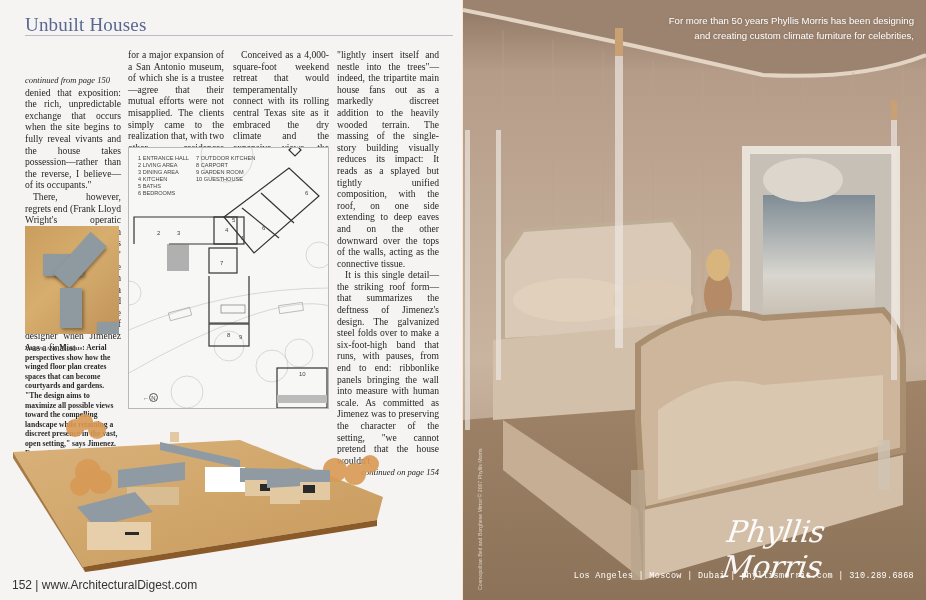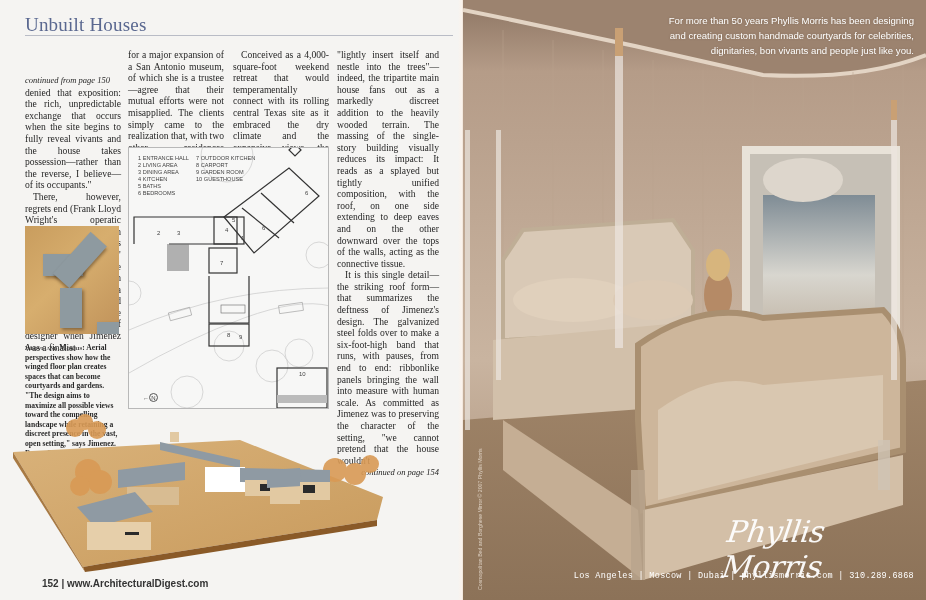--- a/index.html
+++ b/index.html
@@ -33,21 +33,21 @@
   .floor-plan { position: absolute; left: 128px; top: 147px; width: 201px; height: 262px; border: 1px solid #b8b8b8; background: #f7f7f6; overflow: hidden; }
   .legend { position: absolute; left: 9px; top: 7px; font-family: "Liberation Sans", sans-serif; font-size: 5.6px; line-height: 7px; color: #444; display: grid; grid-template-columns: 58px 80px; }
   .legend span { white-space: nowrap; }
   .north { position: absolute; left: 14px; top: 245px; font-family: "Liberation Sans", sans-serif; font-size: 6px; color: #444; }
   .north b { display: inline-block; border: 1px solid #555; border-radius: 50%; width: 9px; height: 9px; line-height: 8px; text-align: center; font-weight: normal; }
   .plan-svg { position: absolute; left: 0; top: 0; }
 
   
   .model-photo { position: absolute; left: 5px; top: 412px; width: 380px; height: 160px; }
 
-  .folio { position: absolute; left: 42px; top: 578px; font-family: "Liberation Sans", sans-serif; font-size: 10px; color: #333; font-weight: bold; }
+  .folio { position: absolute; left: 12px; top: 578px; font-family: "Liberation Sans", sans-serif; font-size: 12px; color: #333; }
 
   
   .gutter { position: absolute; left: 458px; top: 0; width: 6px; height: 600px; background: linear-gradient(90deg,#f5f4f2,#fbf3ec 60%,#e6d6c6); }
   .ad-page { position: absolute; left: 463px; top: 0; width: 463px; height: 600px; overflow: hidden; background: #a16207; }
   .ad-scene { position: absolute; left: 0; top: 0; }
   .ad-copy { position: absolute; right: 12px; top: 13px; width: 300px; text-align: right; font-family: "Liberation Sans", sans-serif; font-size: 9.6px; line-height: 15px; color: #ffffff; text-shadow: 0 0 2px rgba(80,60,40,0.35); }
   .ad-logo { position: absolute; left: 262px; top: 514px; font-family: "DejaVu Serif", serif; font-style: italic; font-size: 30px; color: #ffffff; letter-spacing: -0.5px; transform: skewX(-8deg); opacity: 0.95; font-weight: normal; }
   .ad-contact { position: absolute; right: 12px; top: 571px; font-family: Liberation Mono, monospace; font-size: 8.5px; color: #ffffff; letter-spacing: 0.3px; }
   .ad-credit { position: absolute; left: 477px; top: 590px; transform-origin: 0 0; transform: rotate(-90deg); font-family: "Liberation Sans", sans-serif; font-size: 5.2px; color: #e8ddd0; white-space: nowrap; opacity: 0.85; }
 </style>
@@ -273,21 +273,20 @@
     <g fill="#c9a074">
       <rect x="152" y="28" width="8" height="28"></rect>
       <rect x="428" y="100" width="6" height="20"></rect>
     </g>
     <rect x="168" y="470" width="14" height="110" fill="#b8a48d" opacity="0.85"></rect>
     <rect x="415" y="440" width="12" height="50" fill="#cfc4b5" opacity="0.8"></rect>
   </svg>
 
   <div class="ad-copy">
     <div>For more than 50 years Phyllis Morris has been designing</div>
-    <div>and creating custom handmade courtyards for celebrities,</div>
-    <div>dignitaries, bon vivants and people just like you.</div>
+    <div>and creating custom climate furniture for celebrities,</div>
   </div>
 
   <div class="ad-logo">Phyllis Morris</div>
   <div class="ad-contact">Los Angeles | Moscow | Dubai | phyllismorris.com | 310.289.6868</div>
 </div>
 
 <div class="ad-credit">Cosmopolitan Bed and Borghese Mirror © 2007 Phyllis Morris</div>
 
 </body></html>

